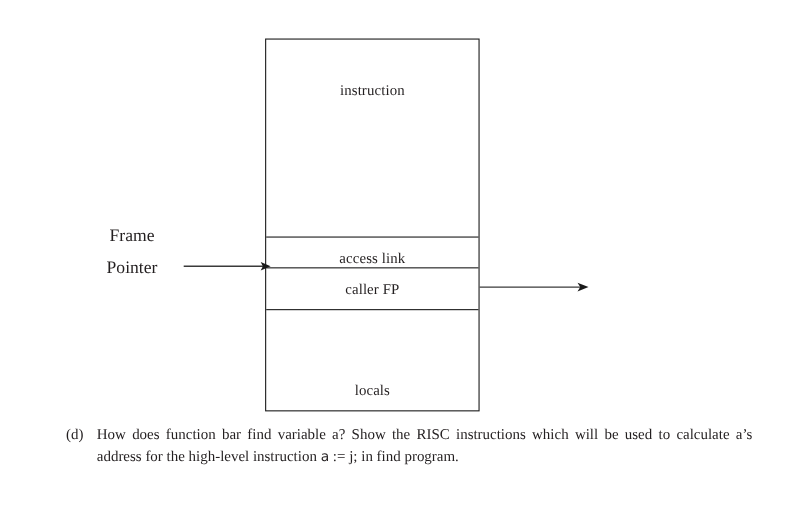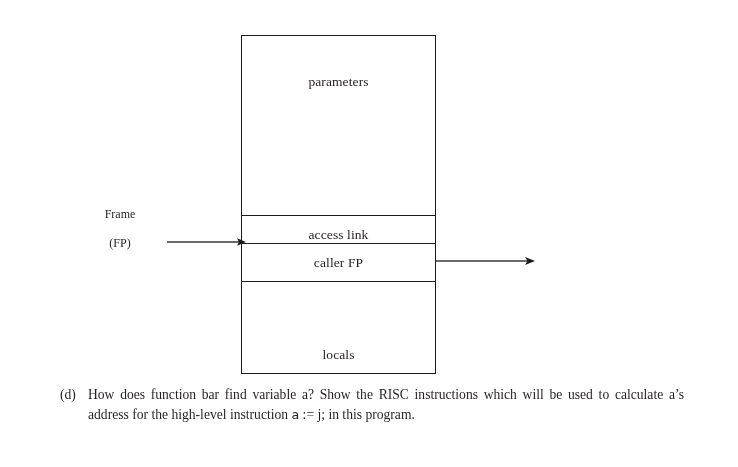--- a/index.html
+++ b/index.html
@@ -66,21 +66,21 @@
     padding-bottom: 12px;
   }
 
   
   #fp-label {
     position: absolute;
     left: 78px;
     top: 200px;
     width: 84px;
     text-align: center;
-    font-size: 12px;
+    font-size: 16px;
     line-height: 29px;
     color: #231f20;
   }
   #fp-label .fp-line { display: block; white-space: nowrap; }
 
   
   .arrow-svg {
     position: absolute;
     overflow: visible;
   }
@@ -115,52 +115,52 @@
   }
 </style>
 </head>
 <body>
 
 <div id="page">
 
   <div id="frame-box">
 
     <div class="frame-cell" id="cell-parameters">
-      <span class="cell-label">parameters</span>
+      <span class="cell-label">instruction</span>
     </div>
 
 
 
     <div class="frame-cell has-divider" id="cell-access-link">
       <span class="cell-label">access link</span>
     </div>
 
     <div class="frame-cell has-divider" id="cell-caller-fp">
       <span class="cell-label">caller FP</span>
     </div>
 
     <div class="frame-cell has-divider" id="cell-locals">
       <span class="cell-label">locals</span>
     </div>
 
   </div>
 
   <div id="fp-label">
     <span class="fp-line">Frame</span>
-    <span class="fp-line">(FP)</span>
+    <span class="fp-line">Pointer</span>
   </div>
 
   <svg class="arrow-svg" id="fp-arrow" width="80" height="18" viewBox="0 0 80 18">
     <line x1="0" y1="9" x2="74" y2="9" stroke="#3a3a3a" stroke-width="1.3"></line>
     <path d="M 79 9 L 70 5.2 L 72 9 L 70 12.8 Z" fill="#1a1a1a"></path>
   </svg>
 
   <svg class="arrow-svg" id="out-arrow" width="100" height="18" viewBox="0 0 100 18">
     <line x1="0" y1="9" x2="94" y2="9" stroke="#3a3a3a" stroke-width="1.3"></line>
     <path d="M 99 9 L 89 5 L 91.5 9 L 89 13 Z" fill="#1a1a1a"></path>
   </svg>
 
   <div id="caption">
     <span id="caption-marker">(d)</span>
-    <div id="caption-body"><span>How does function bar find variable a? Show the RISC instructions which will be used to calculate a’s address for the high-level instruction </span><span class="code">a</span><span> := j; in this program.</span></div>
+    <div id="caption-body"><span>How does function bar find variable a? Show the RISC instructions which will be used to calculate a’s address for the high-level instruction </span><span class="code">a</span><span> := j; in find program.</span></div>
   </div>
 
 </div>
 
 </body></html>

